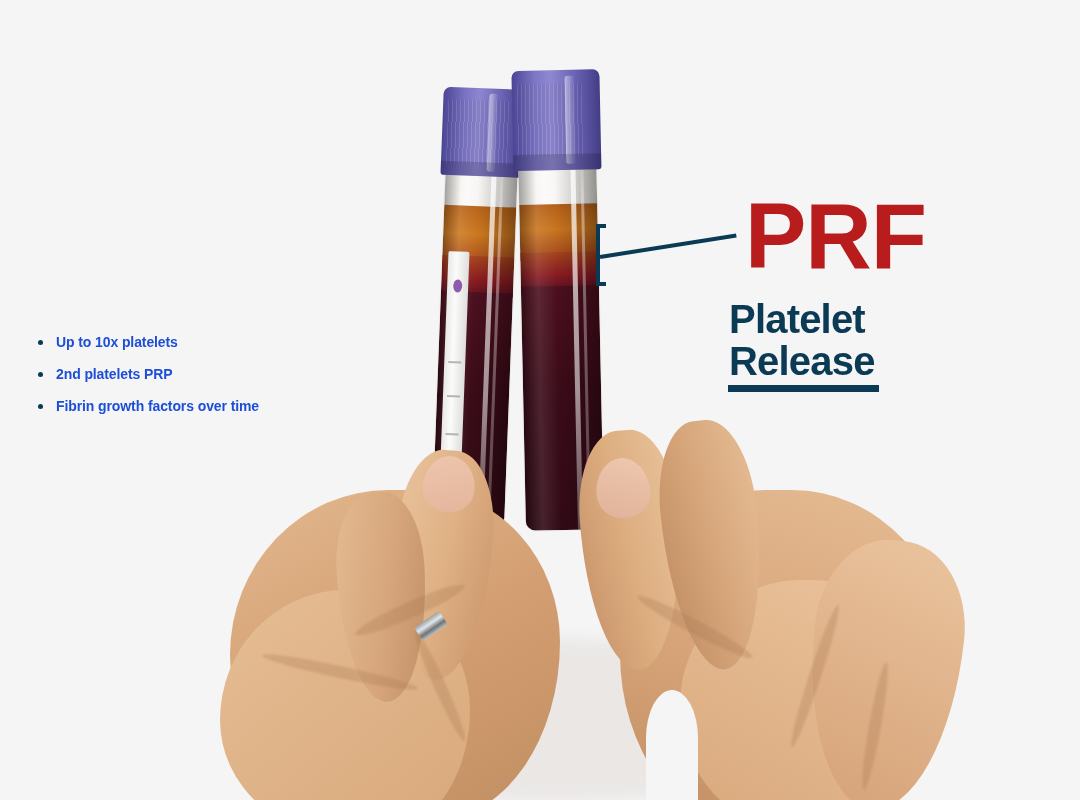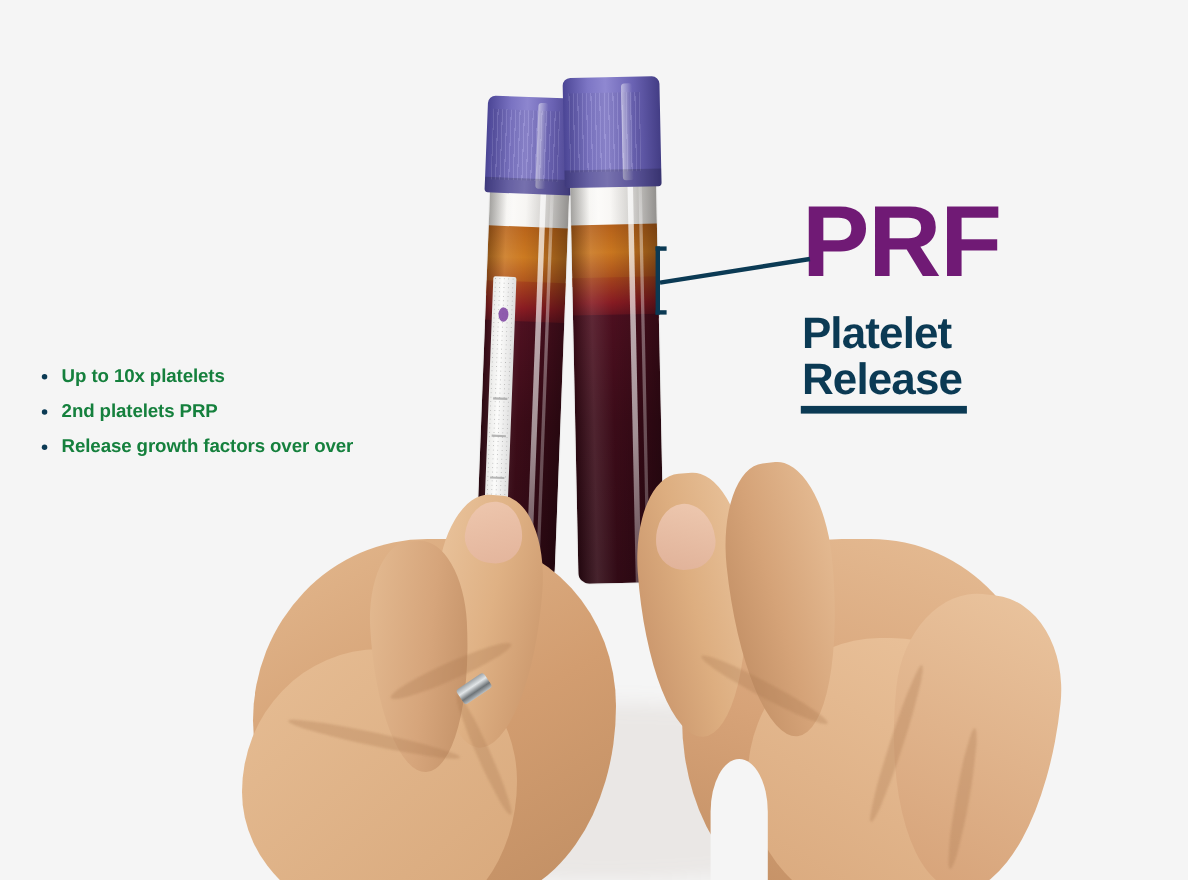--- a/index.html
+++ b/index.html
@@ -24,25 +24,25 @@
     top: 326px;
     width: 470px;
     list-style: none;
     margin: 0;
     padding: 0;
     z-index: 40;
   }
   #bullets li {
     position: relative;
     padding-left: 24px;
-    font-size: 17px;
+    font-size: 14px;
     font-weight: 700;
     line-height: 32px;
     letter-spacing: -0.1px;
-    color: #15803d;
+    color: #1d4ed8;
     white-space: nowrap;
   }
   #bullets li::before {
     content: "";
     position: absolute;
     left: 6px;
     top: 14px;
     width: 5px;
     height: 5px;
     border-radius: 50%;
@@ -54,22 +54,22 @@
     position: absolute;
     left: 729px;
     top: 176px;
     z-index: 40;
   }
   #prf-title {
     font-size: 92px;
     font-weight: 800;
     line-height: 88px;
     letter-spacing: -1px;
-    color: #701a75;
-    margin: 0;
+    color: #b91c1c;
+    margin: 16px;
   }
   #subtitle {
     margin-top: 18px;
     font-size: 40px;
     font-weight: 800;
     line-height: 42px;
     letter-spacing: -0.8px;
     color: #0b3a54;
   }
   #subtitle .line { display: block; }
@@ -333,21 +333,21 @@
       <div class="crease" style="left:180px; top:250px; width:150px; height:12px; transform:rotate(-72deg);"></div>
       <div class="crease" style="left:250px; top:300px; width:130px; height:12px; transform:rotate(-80deg);"></div>
     </div>
 
     <div style="position:absolute; left:646px; top:690px; width:52px; height:120px; background:#f5f5f5; border-radius:50% 50% 0 0 / 40% 40% 0 0; z-index:25;"></div>
   </div>
 
   <ul id="bullets">
     <li>Up to 10x platelets</li>
     <li>2nd platelets PRP</li>
-    <li>Release growth factors over over</li>
+    <li>Fibrin growth factors over time</li>
   </ul>
 
   <div id="callout">
     <div class="bracket"></div>
     <div class="leader"></div>
   </div>
 
   <div id="title-block">
     <div id="prf-title">PRF</div>
     <div id="subtitle">

